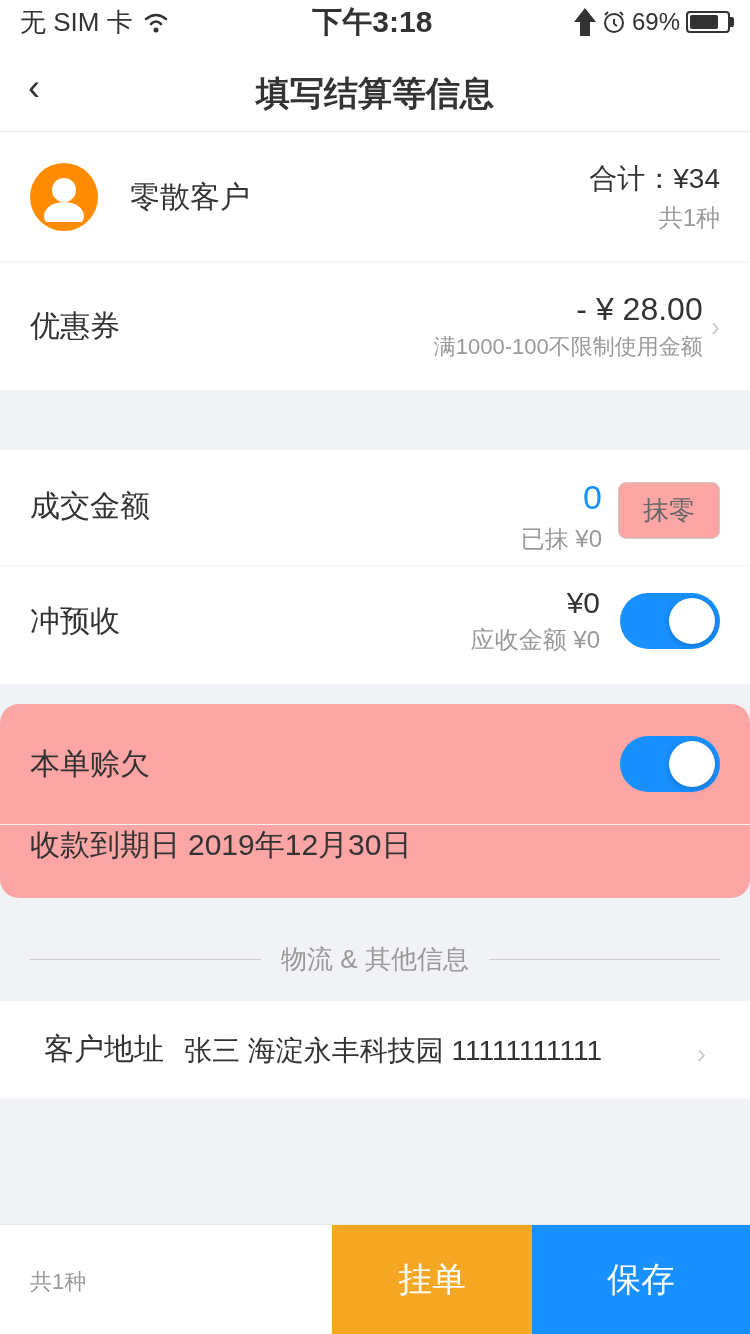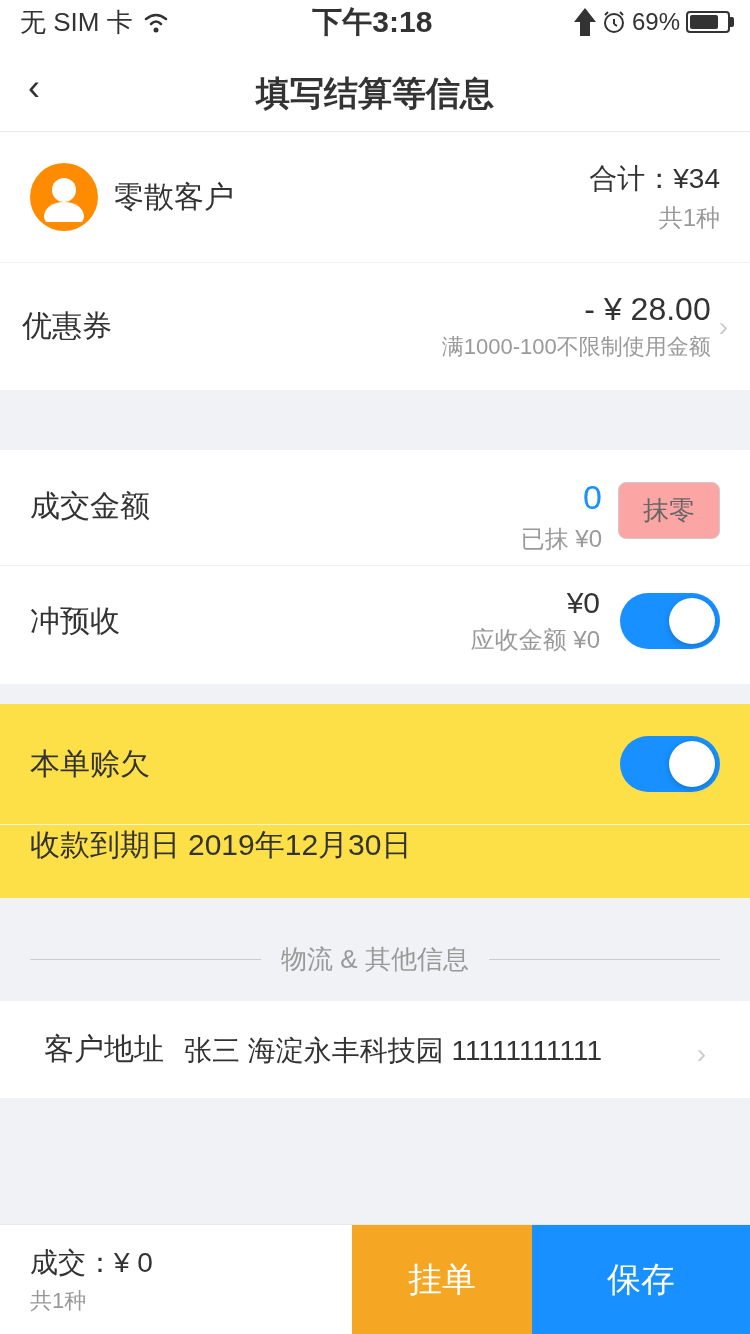--- a/index.html
+++ b/index.html
@@ -109,21 +109,21 @@
     
     .customer-row {
       display: flex;
       align-items: center;
       justify-content: space-between;
       padding: 28px 30px;
     }
     .customer-left {
       display: flex;
       align-items: center;
-      gap: 16px;
+      gap: 32px;
     }
     .customer-avatar {
       width: 68px;
       height: 68px;
       border-radius: 50%;
       background: #ff8c00;
       display: flex;
       align-items: center;
       justify-content: center;
     }
@@ -143,21 +143,21 @@
       font-size: 24px;
       color: #999;
       margin-top: 4px;
     }
 
     
     .coupon-row {
       display: flex;
       align-items: center;
       justify-content: space-between;
-      padding: 28px 22px;
+      padding: 28px 30px;
       border-top: 1px solid #f0f0f0;
     }
     .coupon-label {
       font-size: 30px;
       color: #333;
     }
     .coupon-right {
       display: flex;
       align-items: center;
       gap: 8px;
@@ -277,21 +277,22 @@
       background: #fff;
       box-shadow: 0 2px 6px rgba(0,0,0,0.2);
       transition: left 0.2s;
     }
     .toggle.on .toggle-thumb {
       left: 49px;
     }
 
     
     .debt-section {
-      background: #fde047;
+      background: #fca5a5;
+      border-radius: 19px;
     }
     .debt-row {
       display: flex;
       align-items: center;
       justify-content: space-between;
       padding: 32px 30px;
     }
     .debt-label {
       font-size: 30px;
       color: #333;
@@ -378,21 +379,21 @@
     .bottom-count {
       font-size: 22px;
       color: #999;
       margin-top: 4px;
     }
     .bottom-actions {
       display: flex;
       height: 100%;
     }
     .btn-pending {
-      width: 180px;
+      width: 200px;
       height: 100%;
       background: #f5a623;
       display: flex;
       align-items: center;
       justify-content: center;
       font-size: 34px;
       color: #fff;
       font-weight: 500;
       cursor: pointer;
     }
@@ -541,22 +542,19 @@
       <span class="chevron-right">›</span>
     </div>
   </div>
 
   <div class="section-gap"></div>
 
 </div>
 
 <div class="bottom-bar">
   <div class="bottom-info">
-    <div class="bottom-deal">
-      <span>成交：</span><span>¥ 0</span>
-    </div>
     <div class="bottom-count">共1种</div>
   </div>
   <div class="bottom-actions">
     <div class="btn-pending">挂单</div>
     <div class="btn-save">保存</div>
   </div>
 </div>
 
 </body></html>

